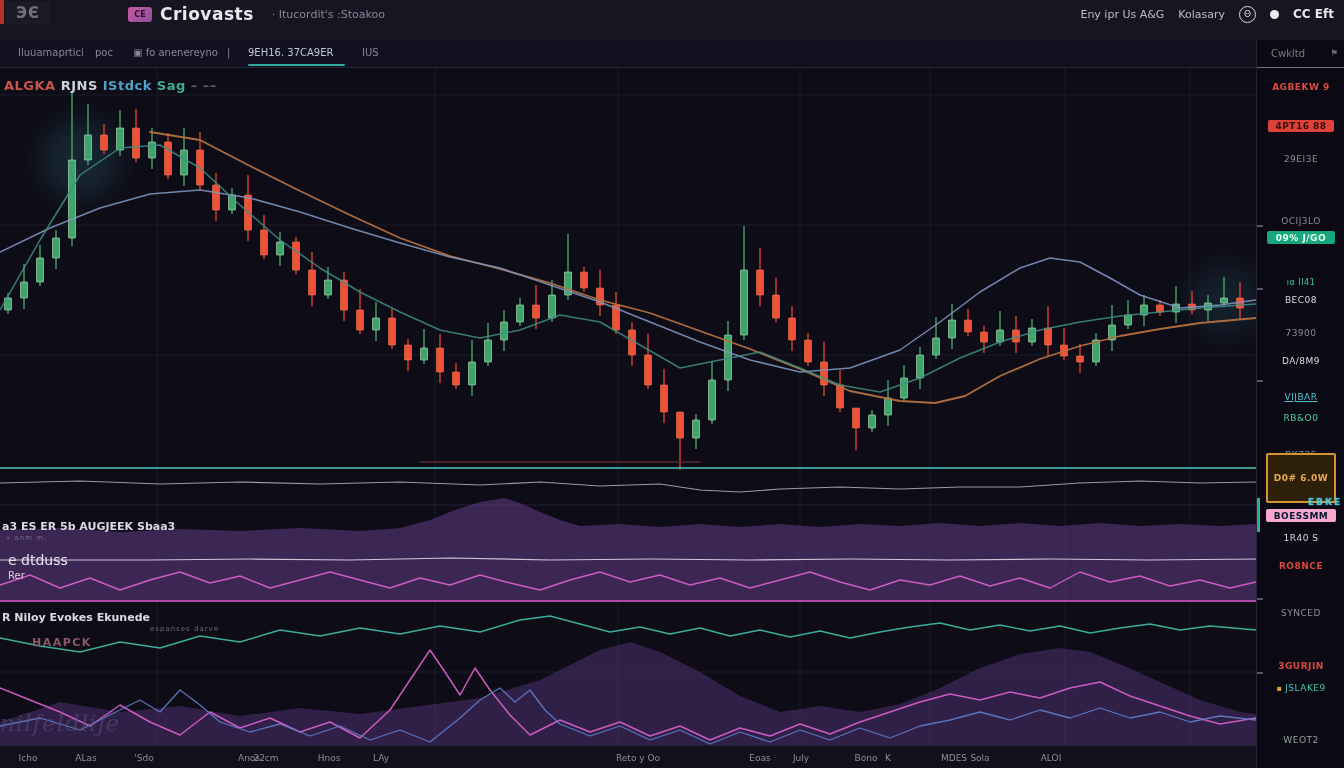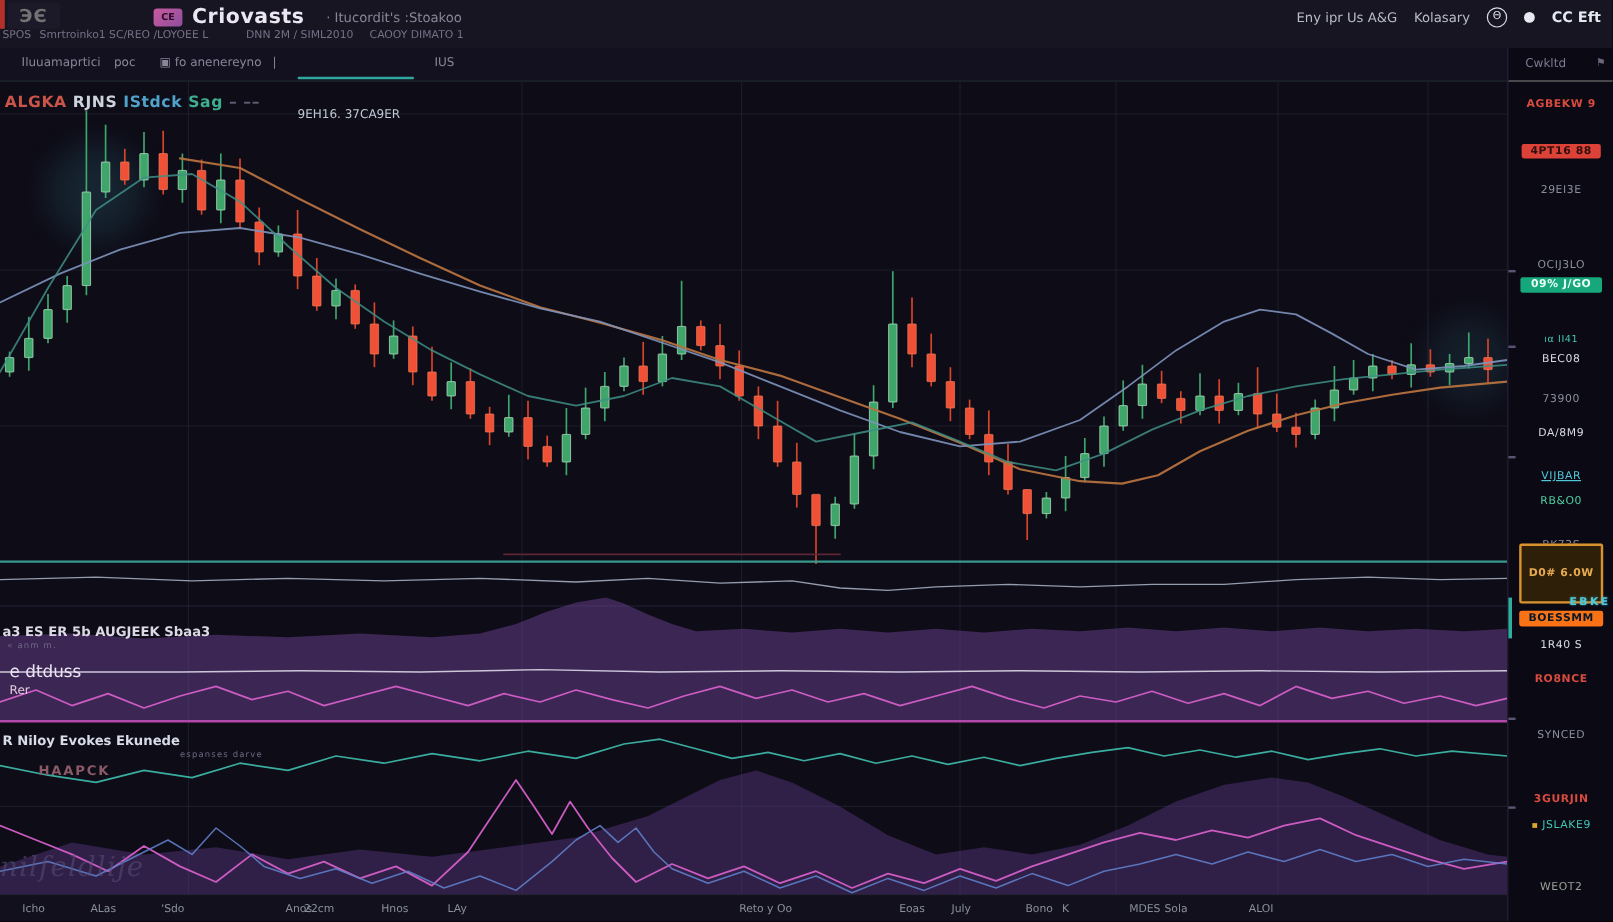--- a/index.html
+++ b/index.html
@@ -24,40 +24,40 @@
   .avatar{width:15px;height:15px;border-radius:50%;border:1.5px solid #d8dce8;color:#d8dce8;
           font-size:9px;text-align:center;line-height:14px;}
   .dot-ic{width:9px;height:9px;border-radius:50%;background:#e8eaf2;}
   .acct{font-weight:bold;color:#e4e8f0;font-size:12px;}
   .hdr-row2{position:absolute;left:0;top:24px;width:100%;height:15px;}
   .hdr-row2 span{position:absolute;top:1px;font-size:9px;color:#767088;white-space:nowrap;}
   
   .toolbar{position:absolute;left:0;top:40px;width:1256px;height:27px;background:#131120;
            border-bottom:1px solid #1d2a31;z-index:5;}
   .toolbar span{position:absolute;top:7px;font-size:10px;color:#8a8598;white-space:nowrap;cursor:default;}
-  .toolbar span.tab-active{color:#bcc8d4;margin-top:43px;}
+  .toolbar span.tab-active{color:#bcc8d4;}
   .tab-underline{position:absolute;top:24px;height:2px;background:#2fa8a0;border-radius:1px;}
   
   .sidebar{position:absolute;left:1256px;top:40px;width:88px;height:728px;background:#0b0914;
            border-left:1px solid #262236;z-index:6;}
   .sb-head{position:absolute;left:0;top:0;width:100%;height:27px;border-bottom:1px solid #737373;
            color:#7d7890;font-size:10px;line-height:27px;text-indent:14px;}
   .sb-gear{position:absolute;right:7px;top:8px;font-size:9px;color:#6b657c;}
   .sb-item{position:absolute;left:0;width:100%;text-align:center;font-size:9px;
            white-space:nowrap;letter-spacing:.5px;}
   .s-gray{color:#8a8f9e;} .s-white{color:#d8dce8;} .s-red-text{color:#d84b3e;font-weight:bold;}
   .s-teal{color:#3fc8b4;} .s-teal-sm{color:#3fc8b4;font-size:8px;}
   .s-green{color:#4fcf9f;} .s-gray-green{color:#97a396;}
   .s-teal-underline{color:#4fc8d8;text-decoration:underline;}
   .s-teal-boxed{color:#4fc8d8;font-weight:bold;letter-spacing:2px;text-shadow:0 0 2px rgba(79,200,216,.7);padding-left:24px;}
   .s-red-badge span{background:#dd4238;color:#30100b;font-weight:bold;padding:1px 7px;border-radius:2px;}
   .s-green-badge span{background:#16a87c;color:#eafff4;font-weight:bold;padding:1.5px 9px;border-radius:2px;}
   .s-orange-badge span{background:#2e2008;color:#e8aa4f;font-weight:bold;border:2px solid #d8922f;
                        padding:18px 6px;border-radius:2px;}
-  .s-blue-badge span{background:#f97316;color:#081828;font-weight:bold;padding:1.5px 8px;border-radius:2px;}
+  .s-blue-badge span{background:#f9a8d4;color:#081828;font-weight:bold;padding:1.5px 8px;border-radius:2px;}
   .sb-tick{position:absolute;left:0;width:6px;height:2px;background:#5a5570;}
   .sb-strip{position:absolute;left:0;top:458px;width:3px;height:34px;background:#2fae9e;}
   .badge-ic{color:#d8a82b;font-size:8px;margin-right:3px;}
   
   .chart-area{position:absolute;left:0;top:67px;width:1256px;height:678px;z-index:2;}
   .ov{position:absolute;white-space:nowrap;z-index:4;}
   .legend{left:4px;top:78px;font-size:13px;font-weight:bold;letter-spacing:.5px;}
   .legend span{margin-right:5px;}
   .lbl-main{font-size:11px;font-weight:bold;color:#ddd8e6;}
   .lbl-sub{font-size:7px;color:#6f6884;letter-spacing:1px;}
@@ -84,26 +84,20 @@
       <div class="brand-name">Criovasts</div>
       <div class="brand-sub">· Itucordit's :Stoakoo</div>
     </div>
     <div class="top-right">
       <span>Eny ipr Us A&amp;G</span>
       <span>Kolasary</span>
       <span class="avatar">Θ</span>
       <span class="dot-ic"></span>
       <span class="acct">CC Eft</span>
     </div>
-    <div class="hdr-row2">
-        <span style="left: 2px;">SPOS</span>
-        <span style="left: 33px;">Smrtroinko1 SC/REO /LOYOEE L</span>
-        <span style="left: 205px;">DNN 2M / SIML2010</span>
-        <span style="left: 308px;">CAOOY DIMATO 1</span>
-      </div>
   </div>
 
   <div class="toolbar">
       <span style="left: 18px;">Iluuamaprtici</span>
       <span style="left: 95px;">poc</span>
       <span style="left: 133px;">▣ fo anenereyno</span>
       <span style="left: 227px;">|</span>
       <span class="tab-active" style="left: 248px;">9EH16. 37CA9ER</span>
       <span style="left: 362px;">IUS</span>
       <div class="tab-underline" style="left: 248px; width: 97px;"></div>

